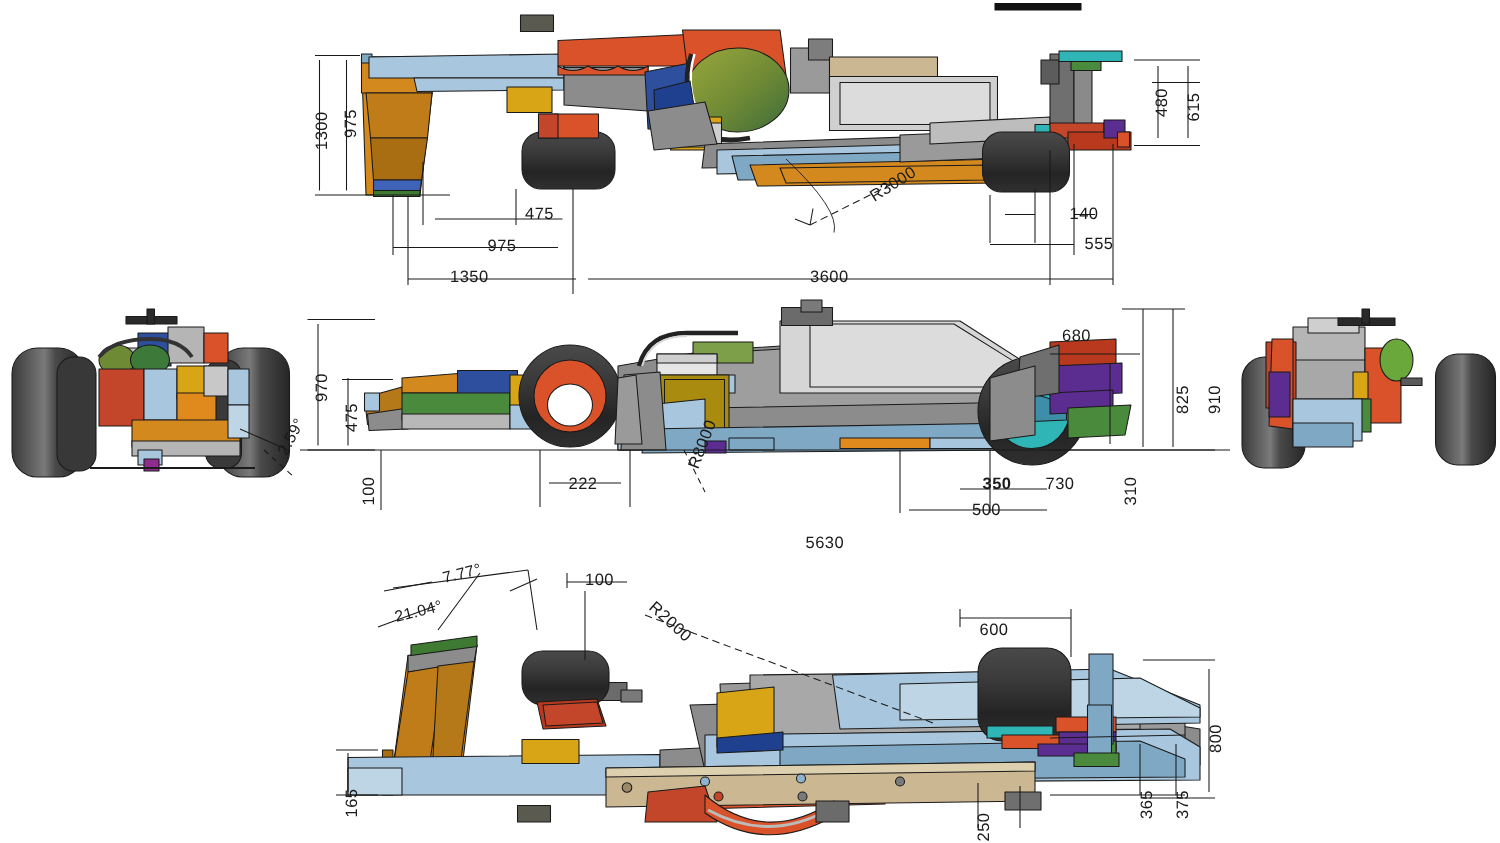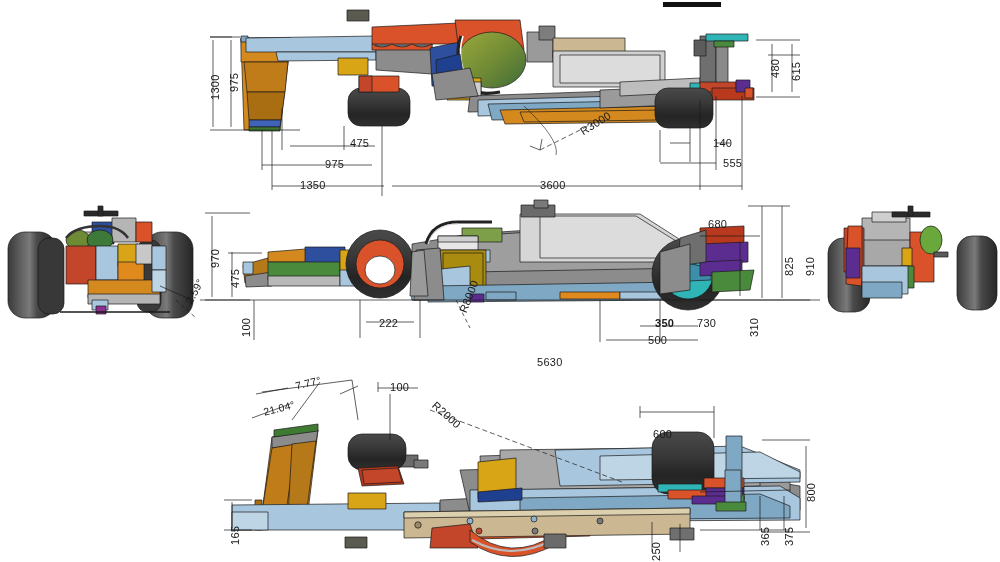--- a/index.html
+++ b/index.html
@@ -367,18 +367,18 @@
 <div class="dim" style="left:697px;top:317px;">730</div>
 <div class="dim" style="left:648px;top:334px;">500</div>
 <div class="dim rot" style="left:748px;top:337px;">310</div>
 <div class="dim rot" style="left:783px;top:276px;">825</div>
 <div class="dim rot" style="left:804px;top:276px;">910</div>
 
 <div class="dim ang" style="left:294px;top:380px;transform:rotate(-14deg);transform-origin:left top;">7.77°</div>
 <div class="dim ang" style="left:262px;top:406px;transform:rotate(-14deg);transform-origin:left top;">21.04°</div>
 <div class="dim" style="left:390px;top:381px;">100</div>
 <div class="dim" style="left:438px;top:399px;transform:rotate(42deg);transform-origin:left top;">R2000</div>
-<div class="dim" style="left:653px;top:428px;text-align:center;">600</div>
+<div class="dim" style="left:653px;top:414px;text-align:center;">600</div>
 <div class="dim rot" style="left:229px;top:545px;">165</div>
 <div class="dim rot" style="left:650px;top:561px;">250</div>
 <div class="dim rot" style="left:759px;top:546px;">365</div>
 <div class="dim rot" style="left:783px;top:546px;">375</div>
 <div class="dim rot" style="left:805px;top:502px;">800</div>
 
 </body></html>

